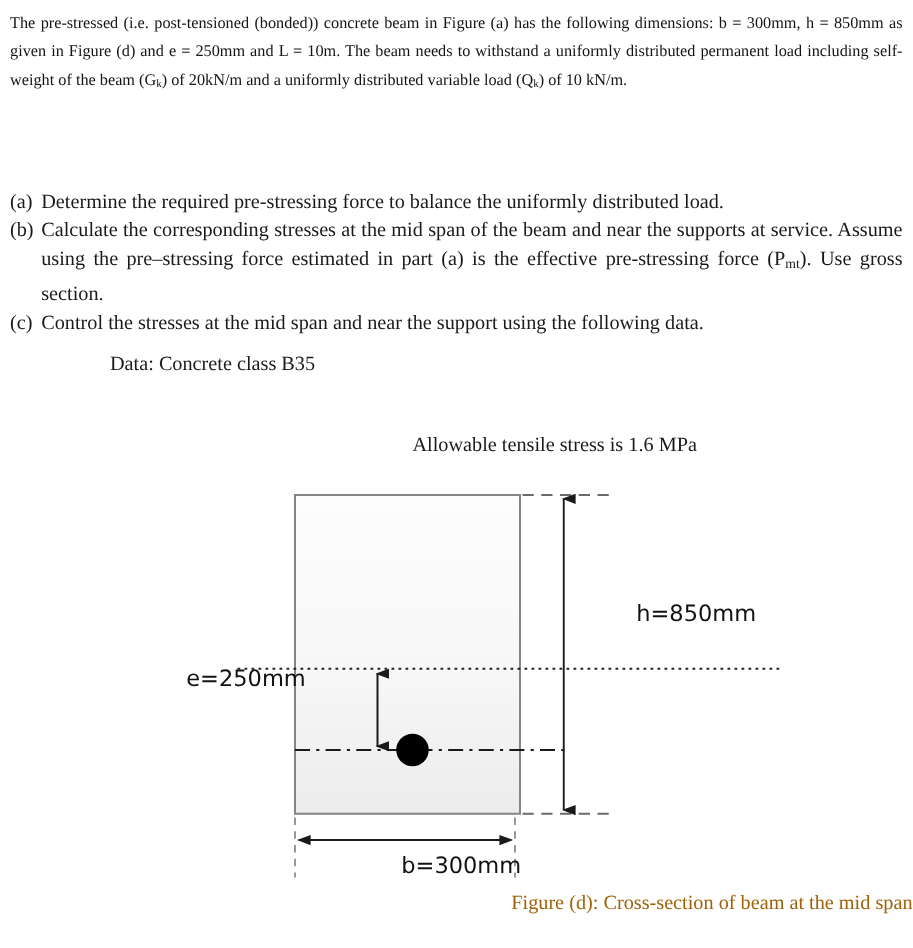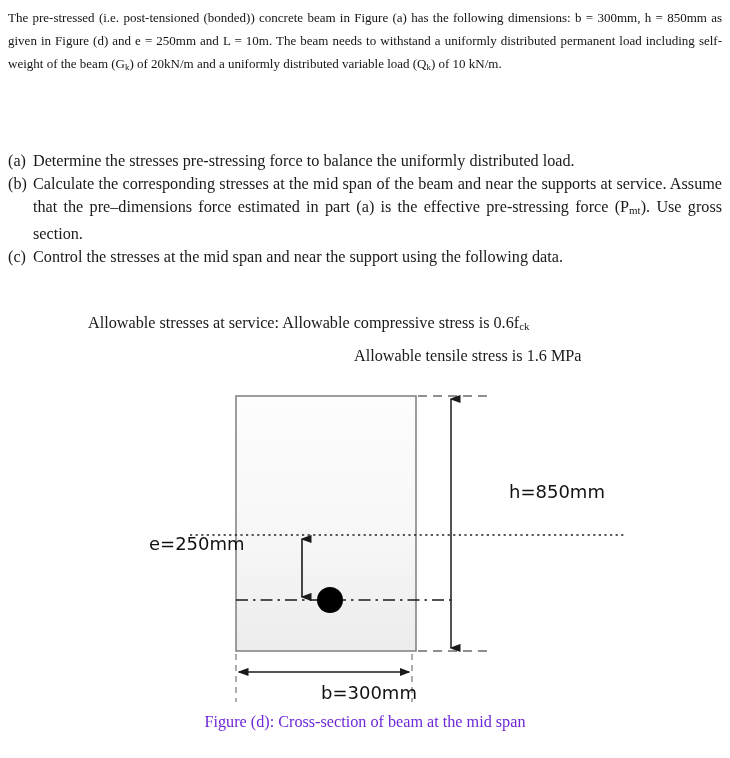--- a/index.html
+++ b/index.html
@@ -63,21 +63,21 @@
 
   
   .dataline {
     position: absolute;
     font-size: 16.2px;
     line-height: 23.2px;
     white-space: nowrap;
   }
   #data-class   { left: 88px;  top: 280px; }
   #data-allow-c { left: 88px;  top: 312px; }
-  #data-allow-t { left: 330px; top: 345px; margin-left: 24px; }
+  #data-allow-t { left: 330px; top: 345px; }
 
   
   #figure {
     position: absolute;
     left: 0;
     top: 380px;
     width: 730px;
     height: 378px;
   }
   #figure svg {
@@ -92,54 +92,54 @@
   }
   #label-e { left: 149px; top: 153px; }
   #label-h { left: 509px; top: 101px; }
   #label-b { left: 321px; top: 302px; }
 
   #figure-caption {
     position: absolute;
     left: 0;
     top: 333px;
     width: 730px;
-    text-align: center;
+    text-align: right;
     font-family: "Liberation Serif", "DejaVu Serif", serif;
     font-size: 16.2px;
-    color: #6d28d9;
+    color: #a16207;
   }
 </style>
 </head>
 <body>
 
 <div id="page">
 
   <div class="para" id="intro-paragraph"><span>The pre-stressed (i.e. post-tensioned (bonded)) concrete beam in Figure (a) has the following dimensions: b = 300mm, h = 850mm as given in Figure (d) and e = 250mm and L = 10m. The beam needs to withstand a uniformly distributed permanent load including self-weight of the beam (G</span><sub>k</sub><span>) of 20kN/m and a uniformly distributed variable load (Q</span><sub>k</sub><span>) of 10 kN/m.</span></div>
 
   <div class="qlist">
 
     <div class="qitem">
       <span class="qmark">(a)</span>
-      <span class="qbody nojustify">Determine the stresses pre-stressing force to balance the uniformly distributed load.</span>
+      <span class="qbody nojustify">Determine the required pre-stressing force to balance the uniformly distributed load.</span>
     </div>
 
     <div class="qitem">
       <span class="qmark">(b)</span>
-      <span class="qbody"><span>Calculate the corresponding stresses at the mid span of the beam and near the supports at service. Assume that the pre–dimensions force estimated in part (a) is the effective pre-stressing force (P</span><sub>mt</sub><span>). Use gross section.</span></span>
+      <span class="qbody"><span>Calculate the corresponding stresses at the mid span of the beam and near the supports at service. Assume using the pre–stressing force estimated in part (a) is the effective pre-stressing force (P</span><sub>mt</sub><span>). Use gross section.</span></span>
     </div>
 
     <div class="qitem">
       <span class="qmark">(c)</span>
       <span class="qbody nojustify">Control the stresses at the mid span and near the support using the following data.</span>
     </div>
 
   </div>
 
+  <div class="dataline" id="data-class">Data: Concrete class B35</div>
 
-  <div class="dataline" id="data-allow-c"><span>Allowable stresses at service: Allowable compressive stress is 0.6f</span><sub>ck</sub></div>
 
   <div class="dataline" id="data-allow-t">Allowable tensile stress is 1.6 MPa</div>
 
   <div id="figure">
 
     <svg width="730" height="330" viewBox="0 0 730 330">
       <defs>
         <linearGradient id="sectionFill" x1="0" y1="0" x2="0" y2="1">
           <stop offset="0%" stop-color="#fdfdfd"></stop>
           <stop offset="55%" stop-color="#f7f7f7"></stop>

